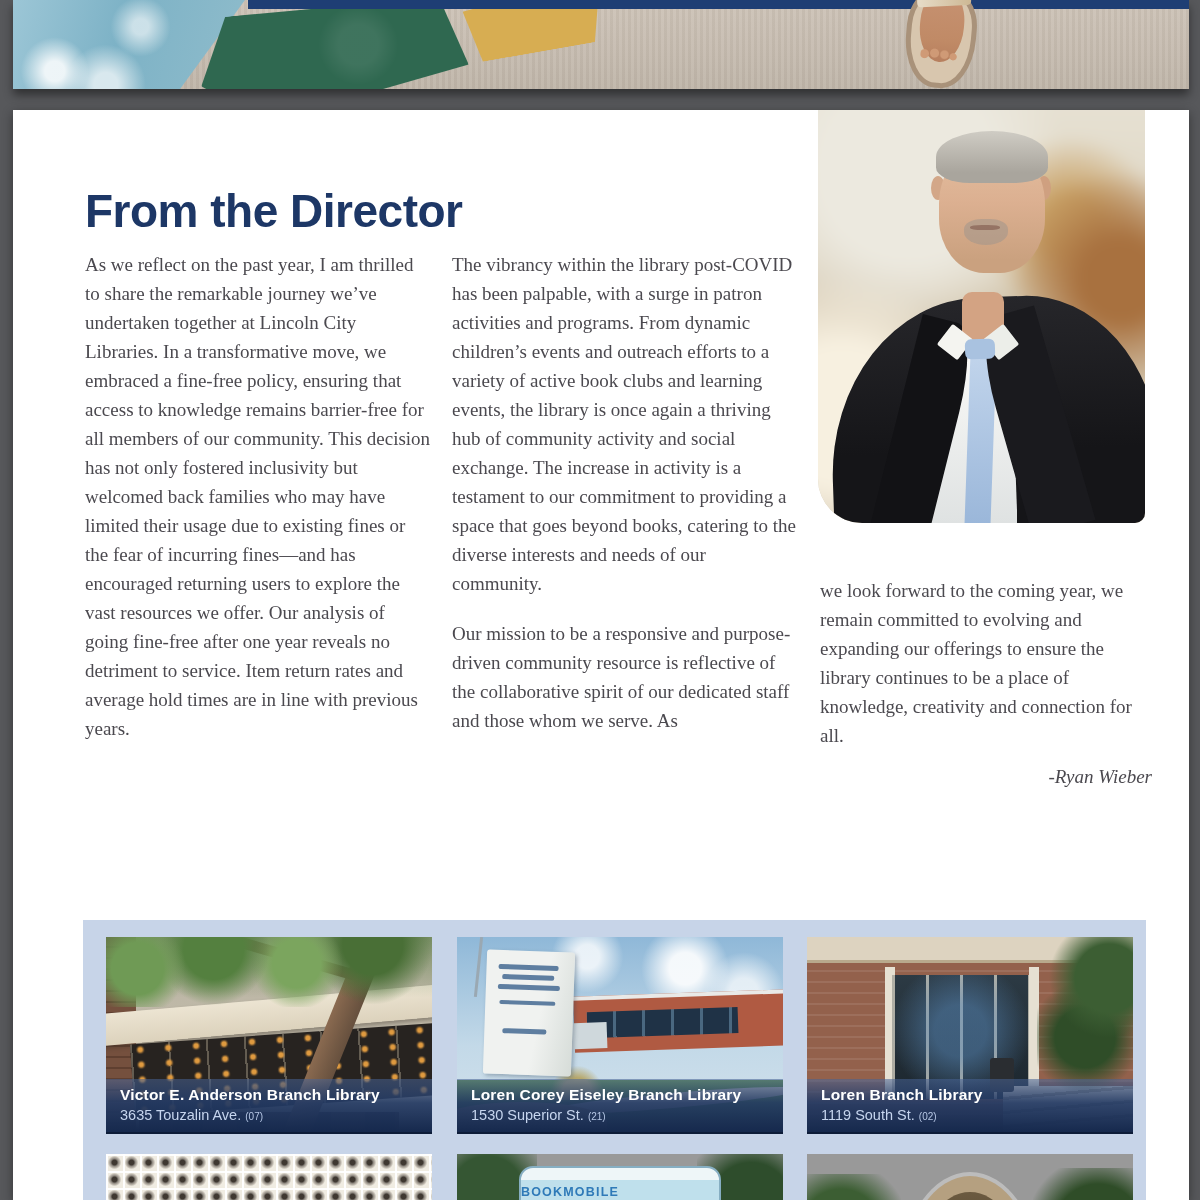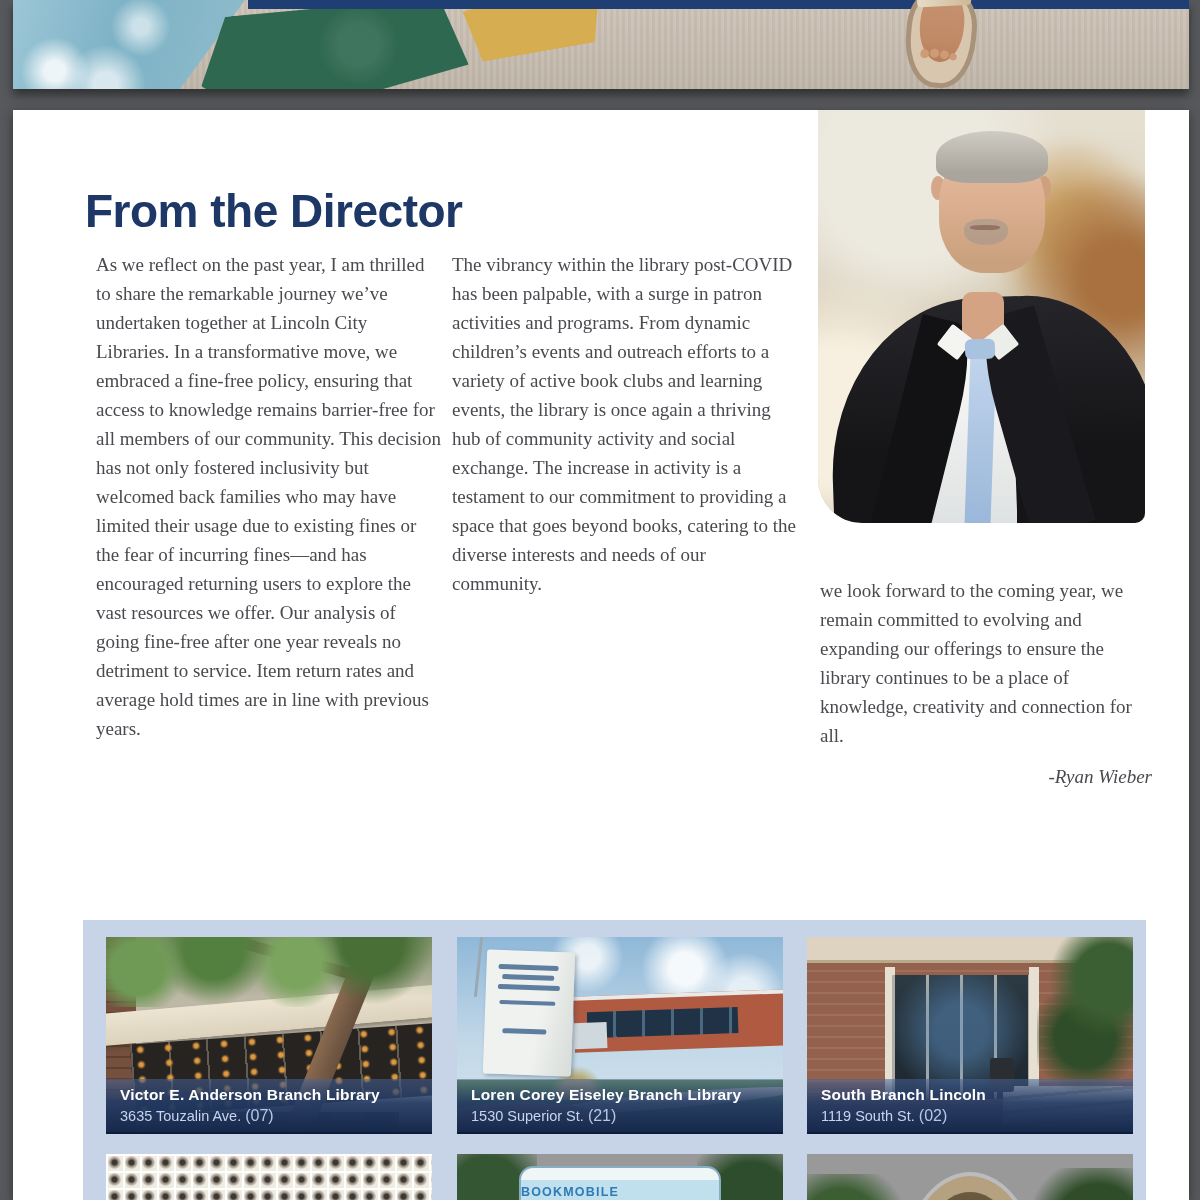--- a/index.html
+++ b/index.html
@@ -39,21 +39,21 @@
       radial-gradient(circle at 60% 45%, #cf9a76 0 3.6px, transparent 5px),
       radial-gradient(circle at 82% 55%, #cf9a76 0 3.2px, transparent 4px); }
 
   
   .main-page { left:13px; top:110px; width:1176px; height:1090px; background:#ffffff;
     box-shadow:0 3px 10px rgba(0,0,0,.4); overflow:hidden; }
 
   .page-title { left:72px; top:74px; font-size:46px; font-weight:800; letter-spacing:-.5px; color:#1d3766; }
 
   .body-col { font-family:"Liberation Serif", serif; font-size:19px; line-height:29px; color:#4b494f; }
-  .col1 { left:83px; top:140px; width:346px; }
+  .col1 { left:72px; top:140px; width:346px; }
   .col2 { left:439px; top:140px; width:344px; }
   .col2 p + p { margin-top:21px; }
   .col3 { left:807px; top:466px; width:332px; }
   .signature { left:807px; top:656px; width:332px; text-align:right;
     font-family:"Liberation Serif", serif; font-style:italic; font-size:19px; color:#4b494f; }
 
   
   .director-photo { left:805px; top:0; width:327px; height:413px; overflow:hidden;
     border-radius:0 0 10px 44px; background:#d9d2c2; }
   .d-bg { inset:-20px; filter:blur(7px);
@@ -87,21 +87,21 @@
 
   
   .branch-panel { left:70px; top:810px; width:1063px; height:312px; background:#c7d4e8; }
   .card { width:326px; height:197px; top:17px; overflow:hidden; background:#888; }
   .card.c1 { left:23px; } .card.c2 { left:374px; } .card.c3 { left:724px; }
   .card-caption { left:0; right:0; bottom:0; height:55px; padding:7px 0 0 14px;
     background:linear-gradient(180deg, rgba(72,100,150,.55) 0%, rgba(35,58,100,.92) 45%, #16294d 100%);
     border-bottom:2px solid #0d1c38; }
   .card-name { font-size:15.5px; font-weight:bold; color:#ffffff; letter-spacing:.2px; }
   .card-addr { font-size:14.5px; color:#c6d5ee; margin-top:3px; }
-  .card-code { font-size:16px; color:#b7c8e6; }
+  .card-code { font-size:10px; color:#b7c8e6; }
   .photo { position:absolute; inset:0; }
 
   .row2-photo { top:234px; width:326px; height:110px; overflow:hidden; background:#999; }
   .row2-photo.c1 { left:23px; } .row2-photo.c2 { left:374px; } .row2-photo.c3 { left:724px; }
 
   
   .ph-anderson { background:linear-gradient(180deg,#b9b3a2 0%,#c9c2b2 100%); }
   .a-foliage { left:-10px; top:-26px; right:-10px; height:96px;
     background:
       radial-gradient(circle at 12% 60%, #6f9a55 0 26px, transparent 48px),
@@ -224,20 +224,21 @@
 <div class="abs main-page">
 
   <h1 class="abs page-title">From the Director</h1>
 
   <div class="abs body-col col1">
     <p>As we reflect on the past year, I am thrilled to share the remarkable journey we’ve undertaken together at Lincoln City Libraries. In a transformative move, we embraced a fine-free policy, ensuring that access to knowledge remains barrier-free for all members of our community. This decision has not only fostered inclusivity but welcomed back families who may have limited their usage due to existing fines or the fear of incurring fines—and has encouraged returning users to explore the vast resources we offer. Our analysis of going fine-free after one year reveals no detriment to service. Item return rates and average hold times are in line with previous years.</p>
   </div>
 
   <div class="abs body-col col2">
     <p>The vibrancy within the library post-COVID has been palpable, with a surge in patron activities and programs. From dynamic children’s events and outreach efforts to a variety of active book clubs and learning events, the library is once again a thriving hub of community activity and social exchange. The increase in activity is a testament to our commitment to providing a space that goes beyond books, catering to the diverse interests and needs of our community.</p>
+    <p>Our mission to be a responsive and purpose-driven community resource is reflective of the collaborative spirit of our dedicated staff and those whom we serve. As</p>
   </div>
 
   <div class="abs director-photo">
     <div class="abs d-bg"></div>
     <div class="abs d-suit"></div>
     <div class="abs d-shirt"></div>
     <div class="abs d-tie"></div>
     <div class="abs d-lapel-l"></div>
     <div class="abs d-lapel-r"></div>
     <div class="abs d-neck"></div>
@@ -305,21 +306,21 @@
       <div class="photo ph-south">
         <div class="abs s-cream"></div>
         <div class="abs s-col-l"></div>
         <div class="abs s-col-r"></div>
         <div class="abs s-glass"></div>
         <div class="abs s-steps"></div>
         <div class="abs s-bin"></div>
         <div class="abs s-tree"></div>
       </div>
       <div class="abs card-caption">
-        <div class="card-name">South Branch Lincoln</div>
+        <div class="card-name">Loren Branch Library</div>
         <div class="card-addr"><span>1119 South St. </span><span class="card-code">(02)</span></div>
       </div>
     </div>
 
     <div class="abs row2-photo c1">
       <div class="abs b-screen"></div>
       <div class="abs b-entry"></div>
       <div class="abs b-stone"></div>
 
     </div>

